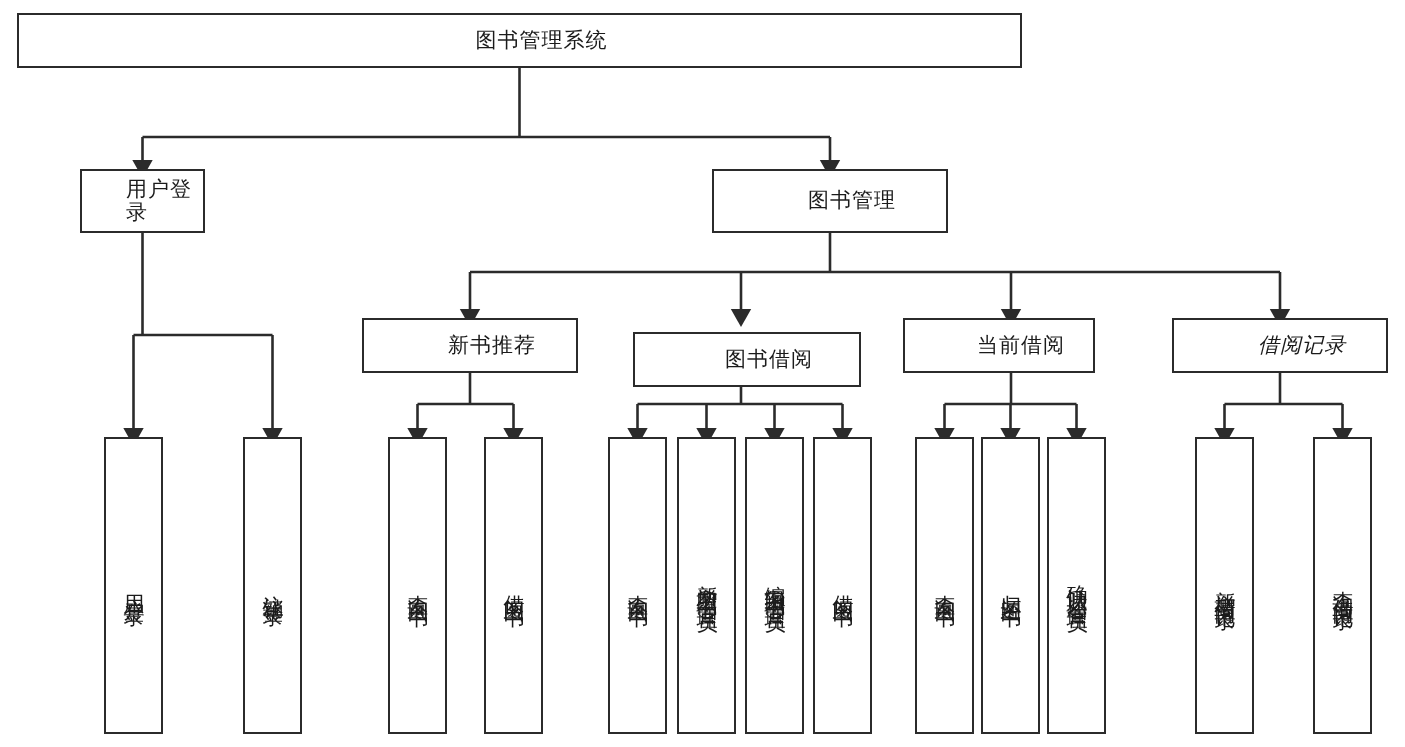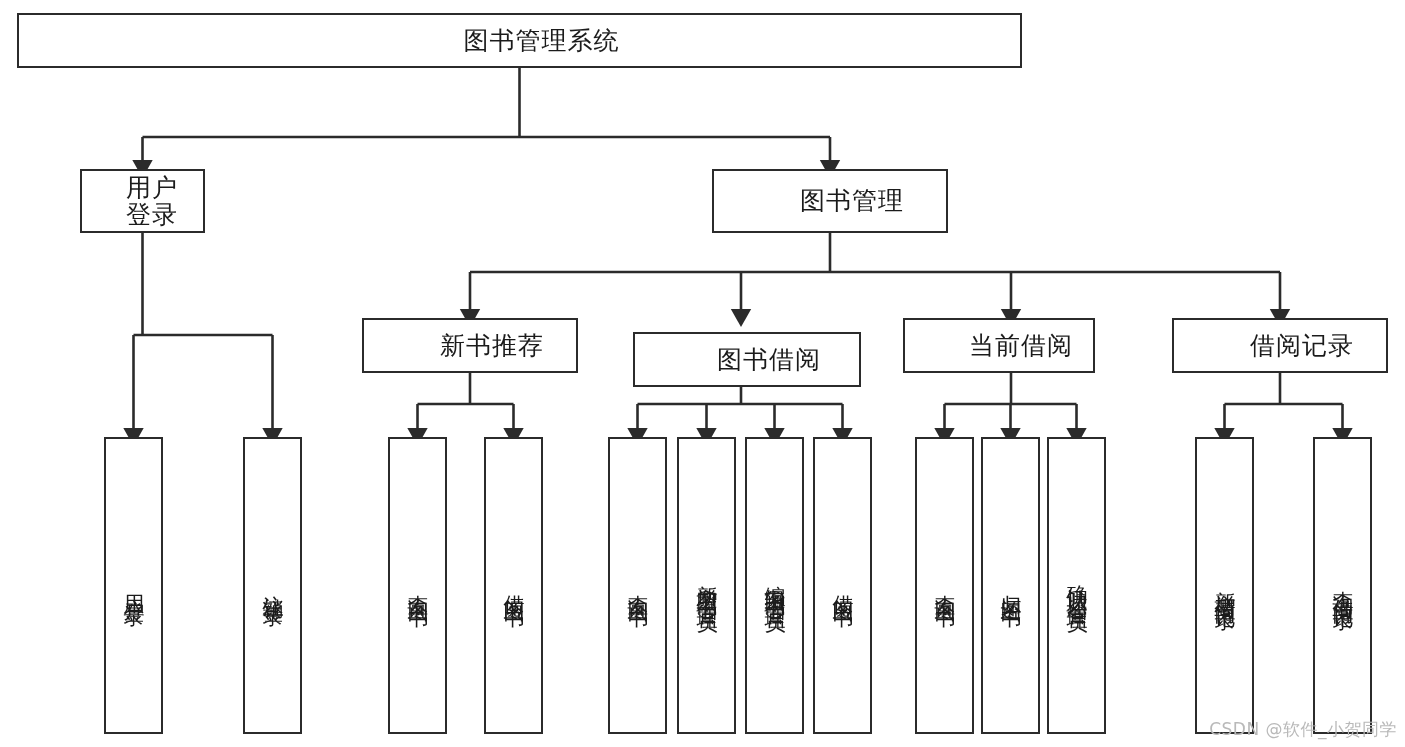--- a/index.html
+++ b/index.html
@@ -29,21 +29,21 @@
     box-sizing: border-box;
     border: 2px solid #2b2b2b;
     background: #ffffff;
     display: flex;
     align-items: center;
     justify-content: center;
     color: #1b1b1b;
     z-index: 2;
   }
   .node.horiz {
-    font-size: 25px;
+    font-size: 21px;
     letter-spacing: 1px;
     line-height: 1.1;
     padding-left: 44px;
   }
   .node.vert {
     writing-mode: vertical-rl;
     text-orientation: upright;
     font-size: 21px;
     letter-spacing: 4px;
     line-height: 1.0;
@@ -125,21 +125,21 @@
       </div>
       <div class="node horiz" style="left: 362px; top: 318px; width: 216px; height: 55px;">
         <span class="htext">新书推荐</span>
       </div>
       <div class="node horiz" style="left: 633px; top: 332px; width: 228px; height: 55px;">
         <span class="htext">图书借阅</span>
       </div>
       <div class="node horiz" style="left: 903px; top: 318px; width: 192px; height: 55px;">
         <span class="htext">当前借阅</span>
       </div>
-      <div class="node horiz" style="left: 1172px; top: 318px; width: 216px; height: 55px;">
+      <div class="node horiz" style="left: 1172px; top: 318px; width: 216px; height: 55px; font-style: italic;">
         <span class="htext">借阅记录</span>
       </div>
       <div class="node vert" style="left: 104px; top: 437px; width: 59px; height: 297px;">
         <span class="vtext">用户登录</span>
       </div>
       <div class="node vert" style="left: 243px; top: 437px; width: 59px; height: 297px;">
         <span class="vtext">注销登录</span>
       </div>
       <div class="node vert" style="left: 388px; top: 437px; width: 59px; height: 297px;">
         <span class="vtext">查询图书</span>
@@ -169,15 +169,14 @@
         <span class="vtext">确认归还（管理员）</span>
       </div>
       <div class="node vert" style="left: 1195px; top: 437px; width: 59px; height: 297px;">
         <span class="vtext">新增借阅记录</span>
       </div>
       <div class="node vert" style="left: 1313px; top: 437px; width: 59px; height: 297px;">
         <span class="vtext">查询借阅记录</span>
       </div>
     </div>
 
-  <div id="watermark">CSDN @软件_小贺同学</div>
 
 </div>
 
 </body></html>

